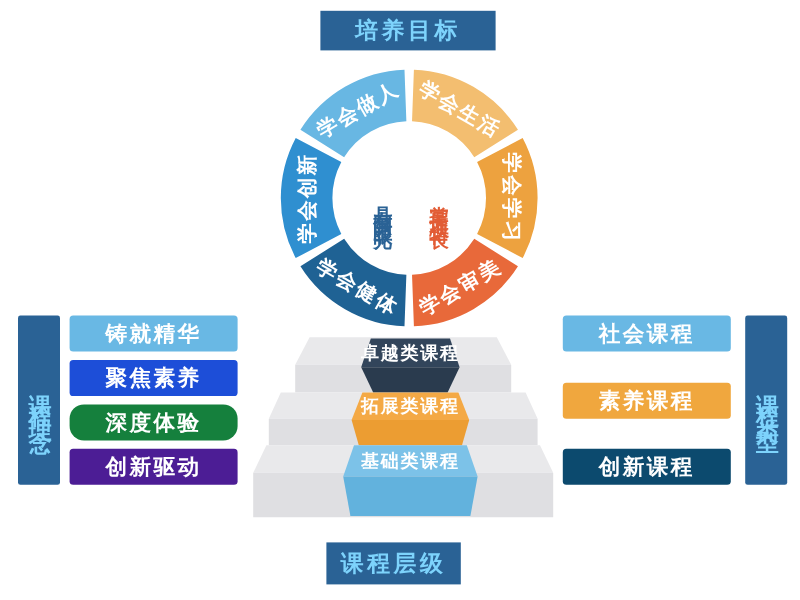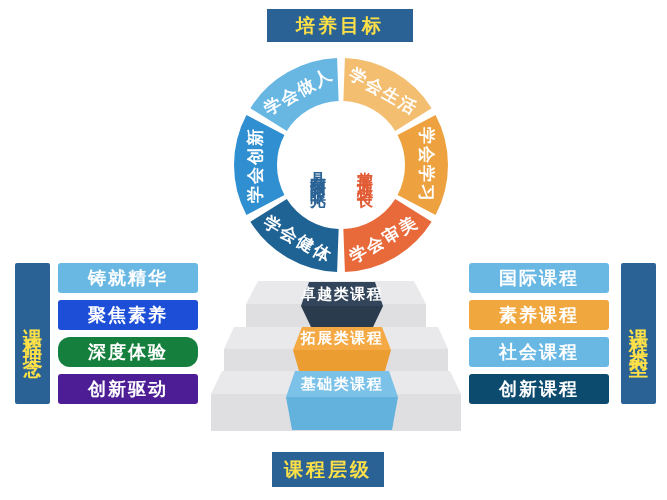--- a/index.html
+++ b/index.html
@@ -1,20 +1,20 @@
 <!DOCTYPE html>
 <html><head>
 <meta charset="utf-8">
 <style>
   html,body{margin:0;padding:0;background:#fff;}
   body{font-family:"Liberation Sans",sans-serif;}
   .canvas{position:relative;width:667px;height:500px;background:#fff;overflow:hidden;}
 
   .banner{position:absolute;display:flex;align-items:center;justify-content:center;
-          color:#fde047;font-weight:bold;}
+          color:#7dd3fc;font-weight:bold;}
   .h-banner{font-size:19px;letter-spacing:3px;}
   .top-banner{left:267px;top:9px;width:146px;height:33px;}
   .bottom-banner{left:272px;top:452px;width:112px;height:35px;}
   .v-banner{writing-mode:vertical-rl;text-orientation:upright;font-size:19px;
             letter-spacing:10px;border-radius:2px;}
   .left-banner{left:15px;top:263px;width:35px;height:141px;}
   .right-banner{left:621px;top:263px;width:35px;height:141px;}
 
   .items-col{position:absolute;top:263px;width:140px;height:141px;display:flex;
              flex-direction:column;justify-content:space-between;}
@@ -100,27 +100,24 @@
     <div class="bar" style="background: #15803d; border-radius: 12px;">
       <span>深度体验</span>
     </div>
     <div class="bar" style="background: #4c1d95;">
       <span>创新驱动</span>
     </div>
   </div>
 
   <div class="items-col right">
     <div class="bar" style="background: rgb(105, 184, 228);">
-      <span>国际课程</span>
+      <span>社会课程</span>
     </div>
     <div class="bar" style="background: rgb(240, 167, 62);">
       <span>素养课程</span>
-    </div>
-    <div class="bar" style="background: rgb(105, 184, 228);">
-      <span>社会课程</span>
     </div>
     <div class="bar" style="background: #0c4a6e;">
       <span>创新课程</span>
     </div>
   </div>
 
   <div class="banner v-banner right-banner" style="background: rgb(42, 98, 149);">
     <span>课程类型</span>
   </div>
 

